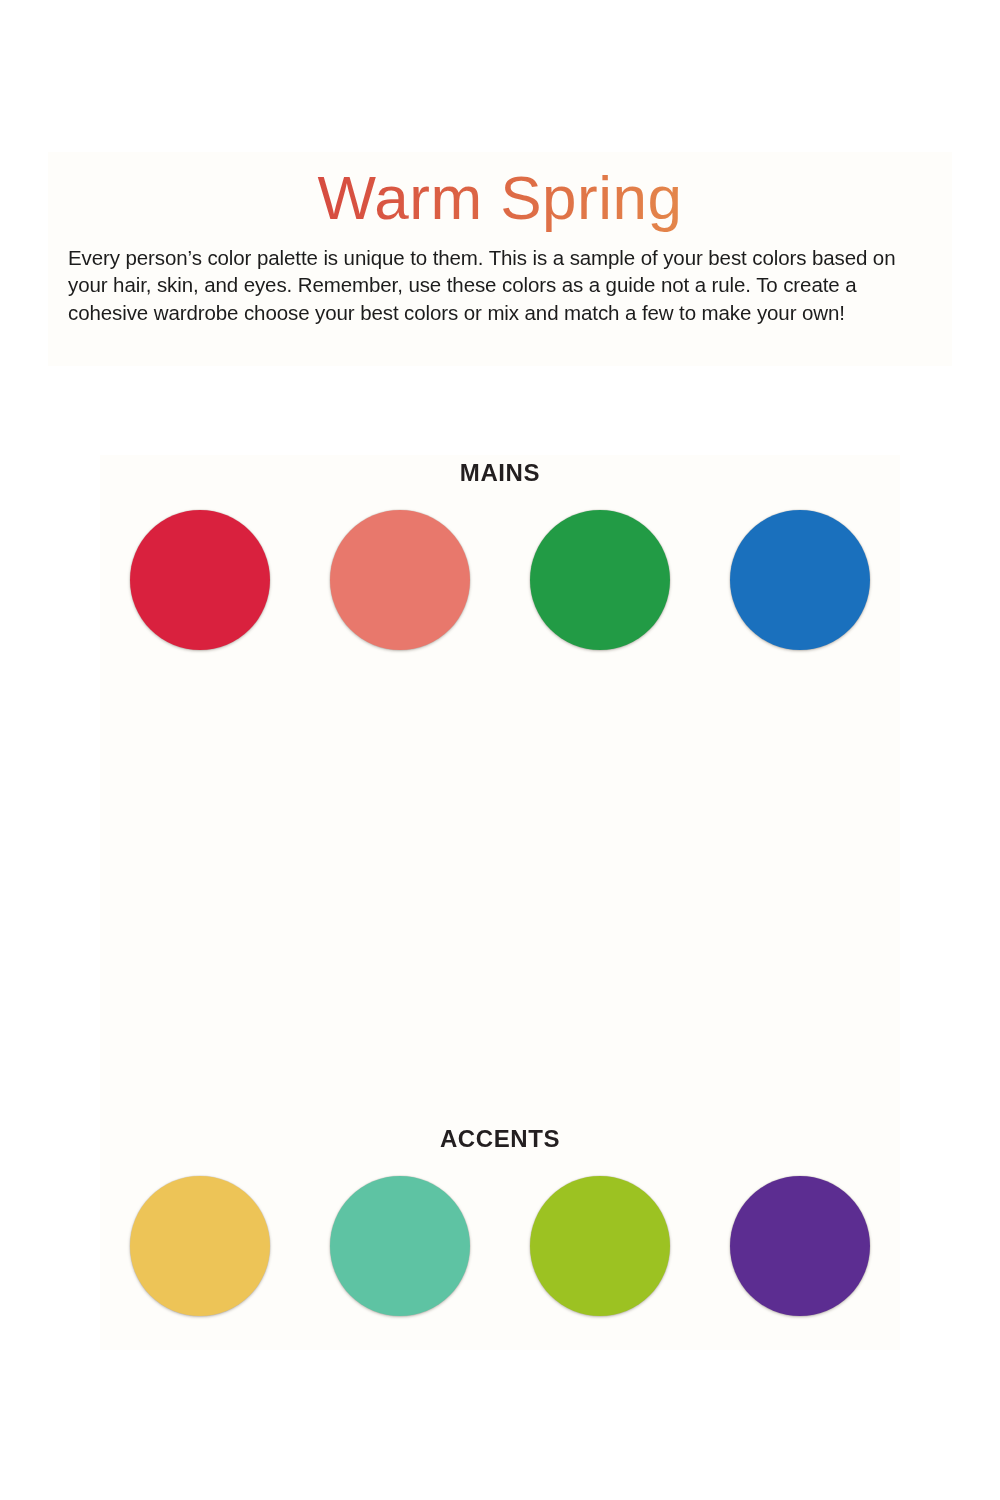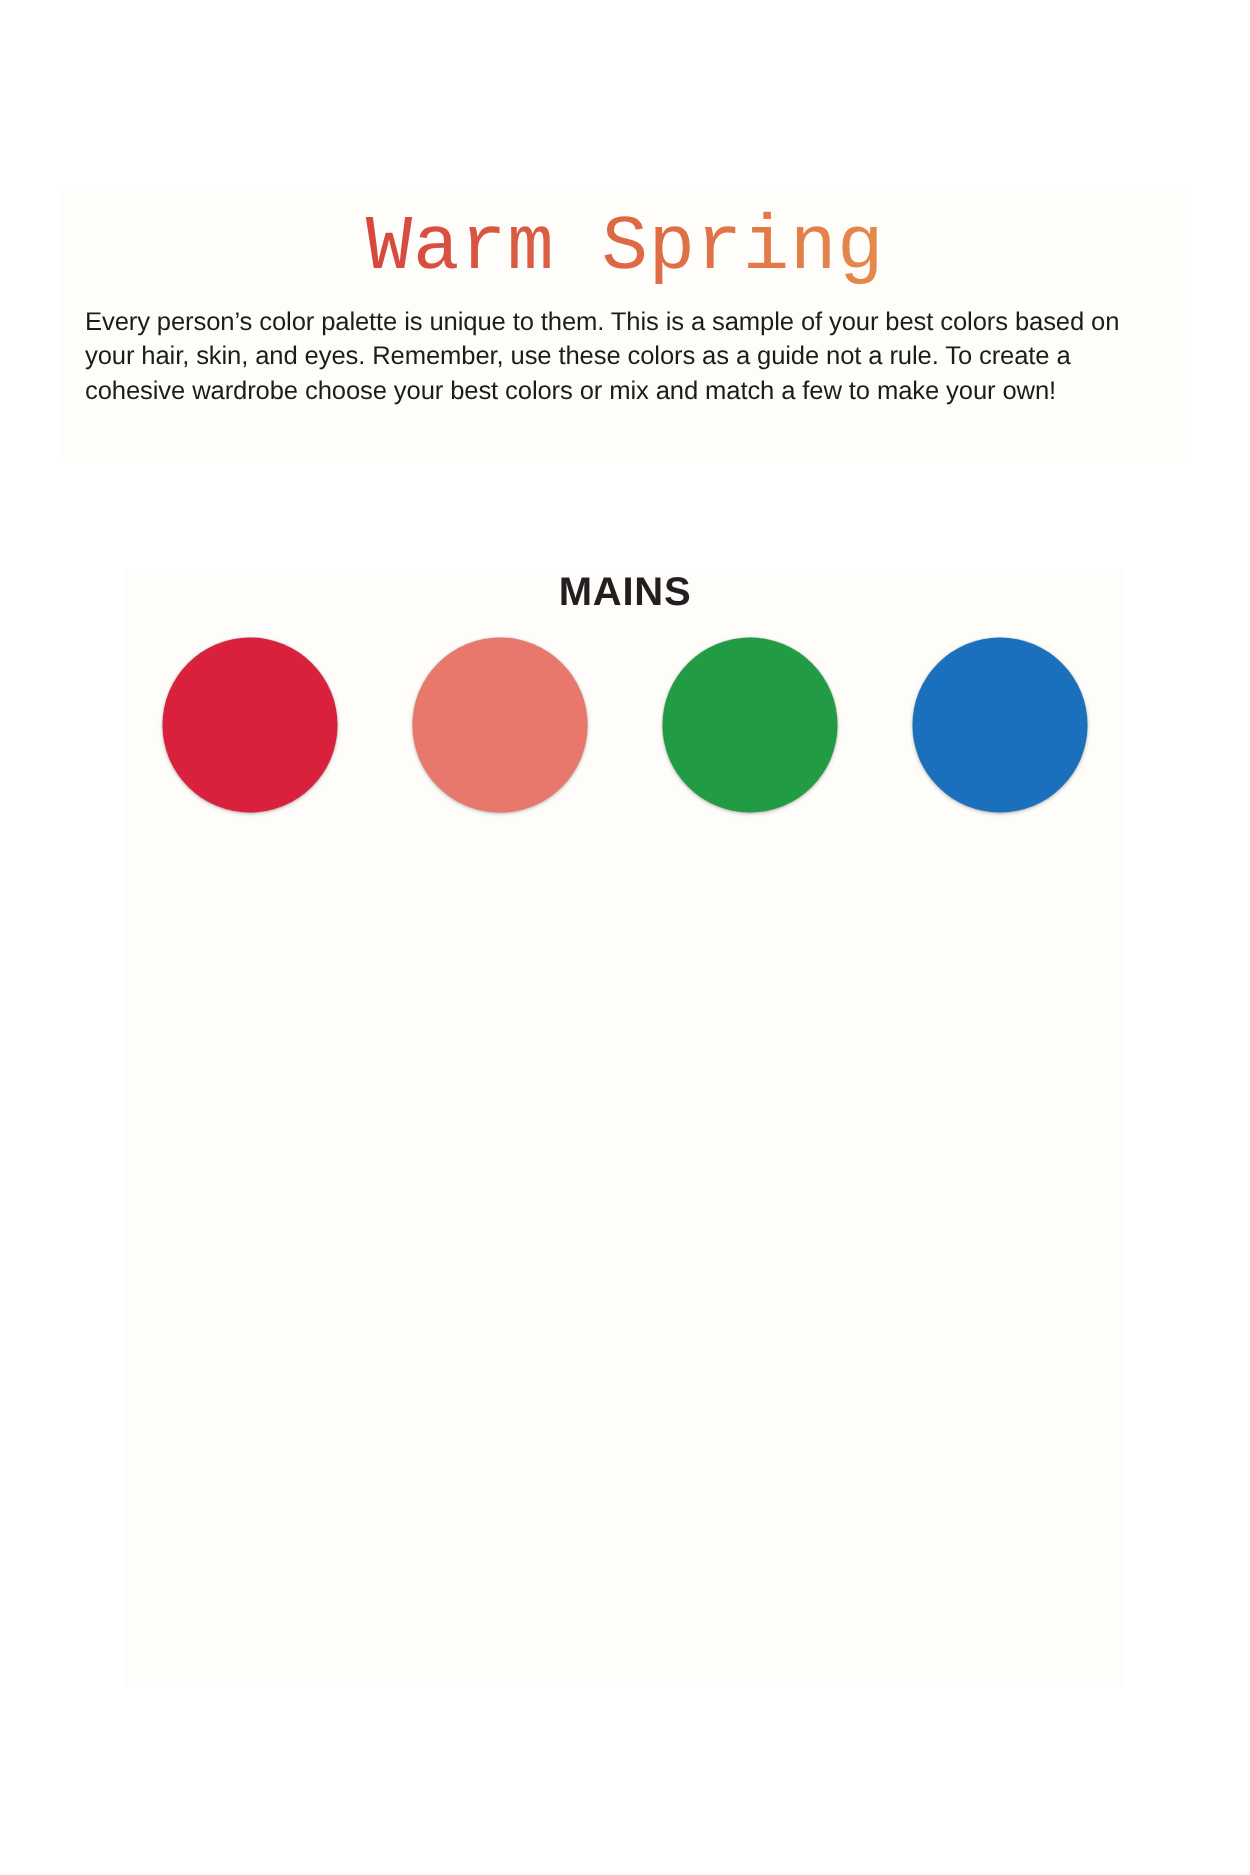--- a/index.html
+++ b/index.html
@@ -40,21 +40,21 @@
   }
 
   .palette-title {
     margin: 0;
     padding: 0;
     position: absolute;
     left: 0;
     top: 10px;
     width: 904px;
     text-align: center;
-    font-family: Liberation Mono, monospace;
+    font-family: Liberation Sans, sans-serif;
     font-size: 62px;
     font-weight: 400;
     line-height: 1.15;
     letter-spacing: 0.5px;
     background-image: linear-gradient(to right, #d23a3d 0%, #d6453e 22%, #df6a43 52%, #e59548 76%, #eeb152 100%);
     -webkit-background-clip: text;
     background-clip: text;
     color: transparent;
     -webkit-text-fill-color: transparent;
     white-space: nowrap;
@@ -89,21 +89,21 @@
     width: 800px;
   }
   .group-mains    { top: 0px; }
   .group-neutrals { top: 333px; }
   .group-accents  { top: 666px; }
 
   .group-heading {
     margin: 0;
     text-align: center;
     font-family: "Liberation Sans", sans-serif;
-    font-size: 32px;
+    font-size: 24px;
     font-weight: bold;
     letter-spacing: 0.6px;
     color: #231f20;
     height: 36px;
     line-height: 36px;
   }
 
   .swatch-row {
     display: flex;
     justify-content: space-between;
@@ -141,15 +141,24 @@
       <h2 class="group-heading">MAINS</h2>
       <div class="swatch-row">
         <div class="swatch" style="background-color: rgb(217, 33, 62);"></div>
         <div class="swatch" style="background-color: rgb(232, 120, 108);"></div>
         <div class="swatch" style="background-color: rgb(34, 155, 69);"></div>
         <div class="swatch" style="background-color: rgb(26, 112, 189);"></div>
       </div>
     </section>
 
 
+    <section class="swatch-group group-accents">
+      <h2 class="group-heading">ACCENTS</h2>
+      <div class="swatch-row">
+        <div class="swatch" style="background-color: rgb(237, 196, 87);"></div>
+        <div class="swatch" style="background-color: rgb(94, 195, 163);"></div>
+        <div class="swatch" style="background-color: rgb(156, 194, 34);"></div>
+        <div class="swatch" style="background-color: rgb(92, 45, 145);"></div>
+      </div>
+    </section>
 
   </div>
 </div>
 
 </body></html>

